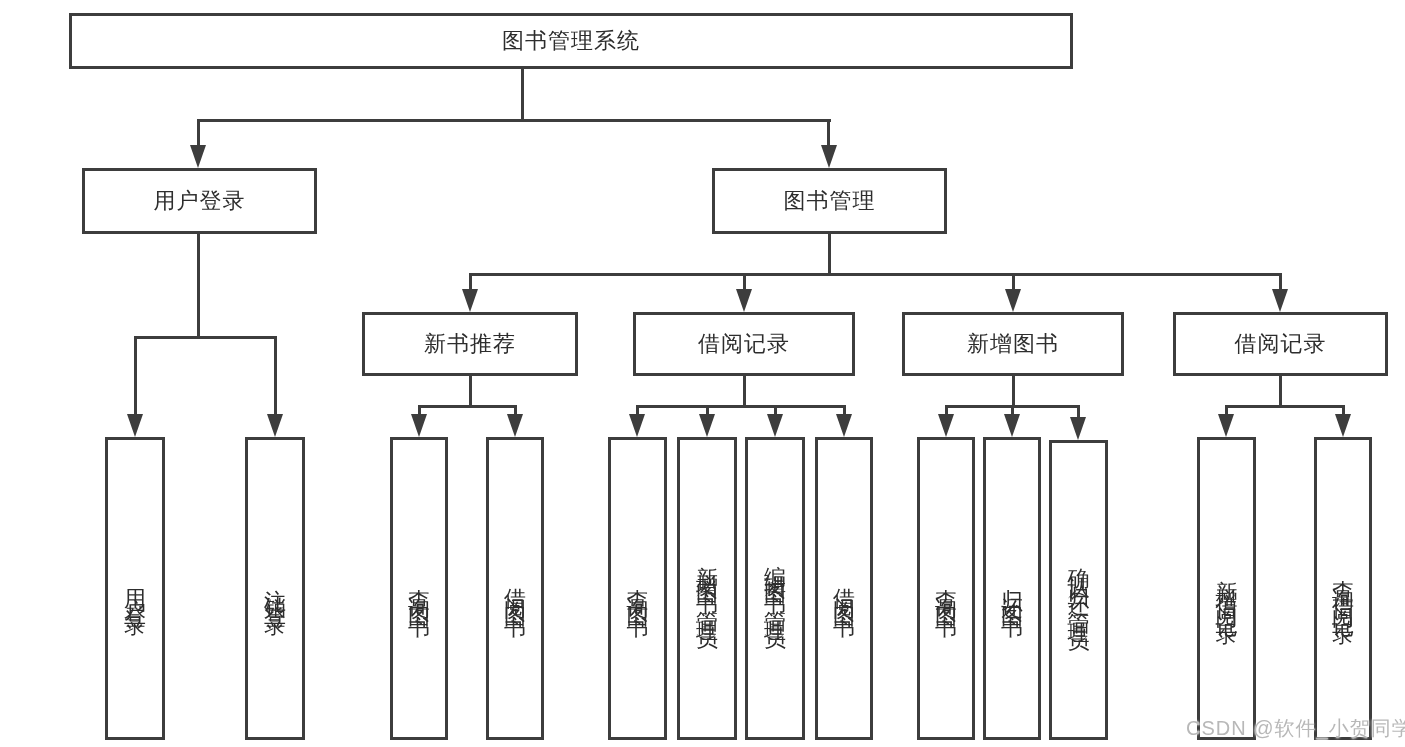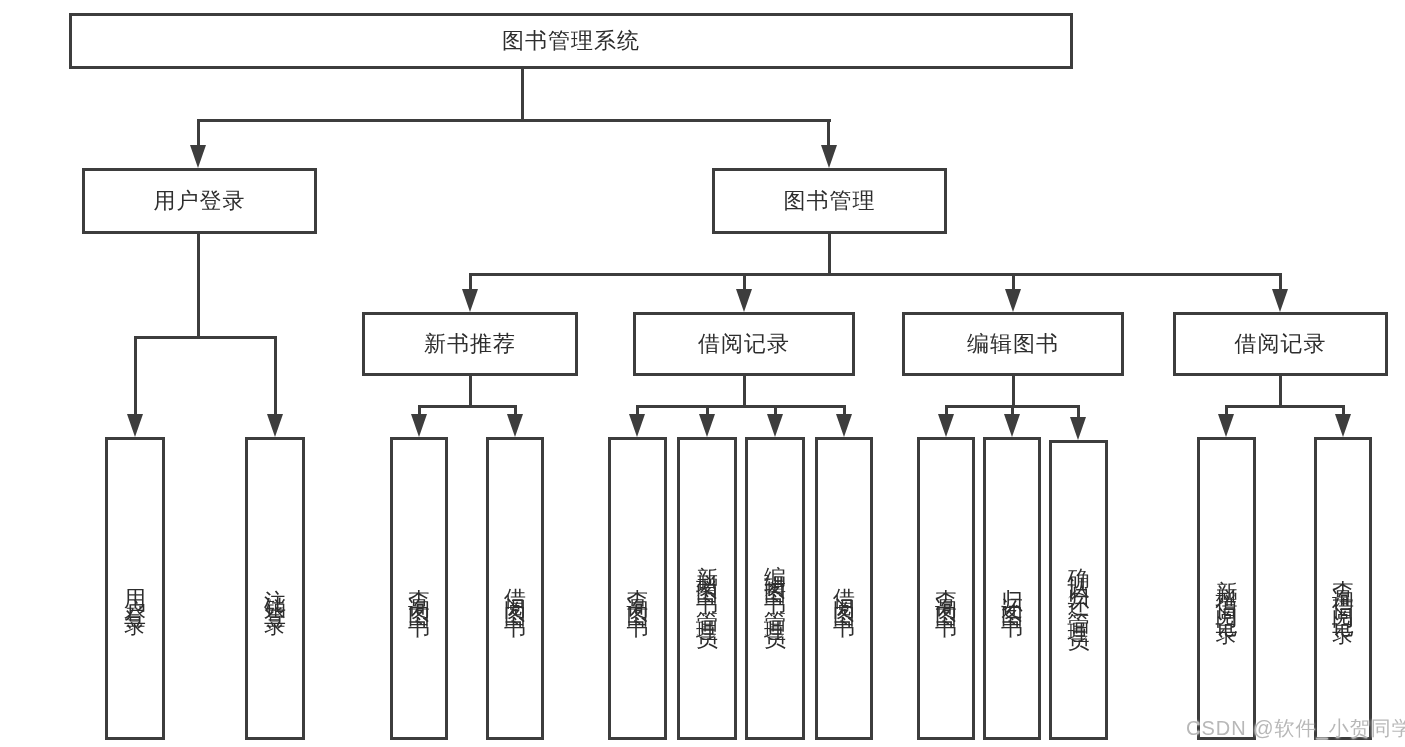--- a/index.html
+++ b/index.html
@@ -117,21 +117,21 @@
   <div class="vl" style="left:1342px;top:405px;height:12px;"></div>
   <div class="ar" style="left:1335px;top:414px;"></div>
 
   <div class="node h" id="n-root">图书管理系统</div>
 
   <div class="node h" id="n-l2a">用户登录</div>
   <div class="node h" id="n-l2b">图书管理</div>
 
   <div class="node h" id="n-l3a">新书推荐</div>
   <div class="node h" id="n-l3b">借阅记录</div>
-  <div class="node h" id="n-l3c">编辑图书</div>
+  <div class="node h" id="n-l3c">新增图书</div>
   <div class="node h" id="n-l3d">借阅记录</div>
 
   <div class="node v" id="n-a1">用户登录</div>
   <div class="node v" id="n-a2">注销登录</div>
 
   <div class="node v" id="n-b1">查询图书</div>
   <div class="node v" id="n-b2">借阅图书</div>
 
   <div class="node v" id="n-c1">查询图书</div>
   <div class="node v" id="n-c2">新增图书（管理员）</div>

